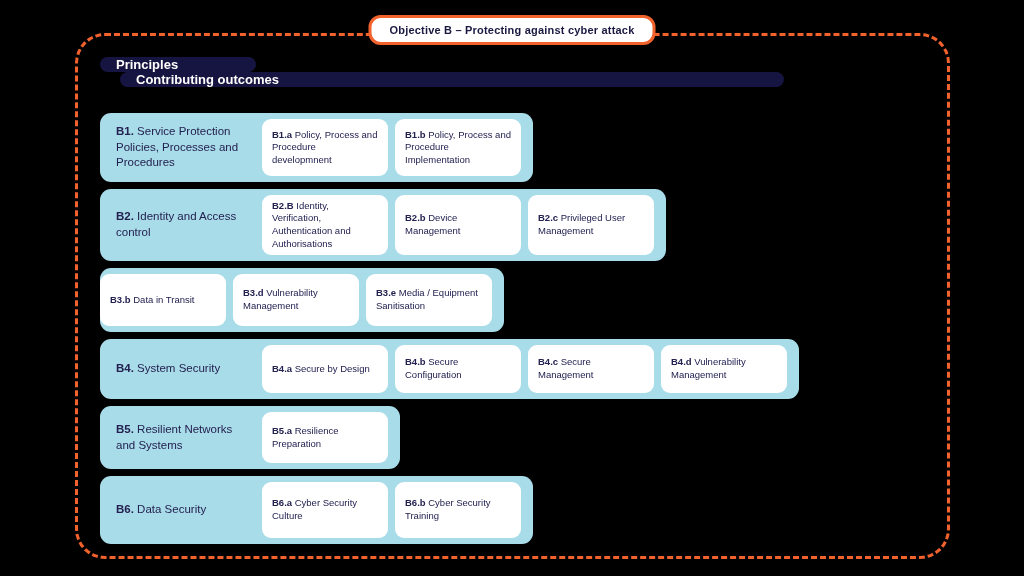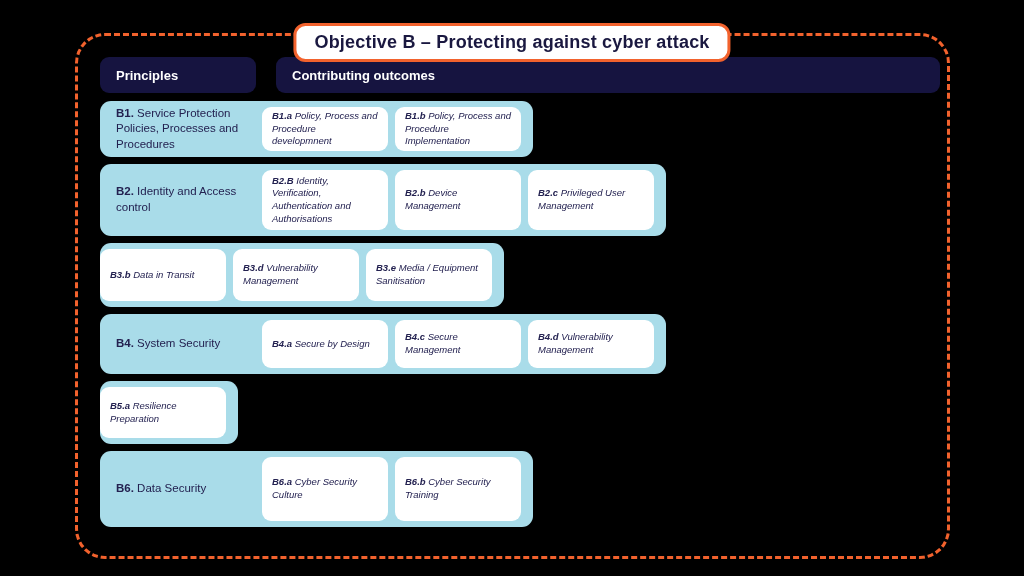--- a/index.html
+++ b/index.html
@@ -9,48 +9,48 @@
     font-family:"Liberation Sans", sans-serif;
     color:#232150;
   }
   .frame{
     position:absolute;left:75px;top:33px;width:869px;height:520px;
     border:3px dashed #F2622D;border-radius:30px;
   }
   .title-box{
     position:absolute;top:15px;left:50%;transform:translateX(-50%);
     background:#ffffff;border:3px solid #F2622D;border-radius:12px;
-    padding:6px 18px;font-weight:bold;font-size:18px;color:#1A1840;
-    white-space:nowrap;z-index:3;letter-spacing:0.2px;margin-top:8px;
+    padding:6px 18px;font-weight:bold;font-size:11px;color:#1A1840;
+    white-space:nowrap;z-index:3;letter-spacing:0.2px;
   }
   .content{position:absolute;left:100px;top:57px;z-index:2;}
-  .header-row{display:flex;height:36px;margin-bottom:8px;}
+  .header-row{display:flex;height:48px;margin-bottom:8px;flex-direction:column;}
   .header-box{
     background:#161440;border-radius:9px;color:#ffffff;font-weight:bold;
     font-size:13px;display:flex;align-items:center;padding-left:16px;
     box-sizing:border-box;
   }
   .header-principles{width:156px;}
   .header-outcomes{width:664px;margin-left:20px;}
   .row{
     display:flex;background:#A9DCE9;border-radius:11px;margin-bottom:7px;
     width:max-content;padding-right:5px;box-sizing:border-box;
   }
-  .row-0{height:56px}.row-1{height:72px}.row-2{height:64px}
-  .row-3{height:60px}.row-4{height:63px}.row-5{height:76px}
+  .row-0{height:69px}.row-1{height:72px}.row-2{height:64px}
+  .row-3{height:60px}.row-4{height:63px}.row-5{height:68px}
   .principle{
     width:162px;box-sizing:border-box;padding-left:16px;padding-right:8px;
     display:flex;align-items:center;font-size:11.5px;line-height:1.35;
     color:#232150;
   }
   .card{
     background:#ffffff;border-radius:9px;width:126px;box-sizing:border-box;
     align-self:stretch;margin:6px 7px 6px 0;
     display:flex;align-items:center;padding:4px 10px;
-    font-size:9.5px;line-height:1.32;color:#232150;font-style:italic;
+    font-size:9.5px;line-height:1.32;color:#232150;
   }
   b{font-weight:bold;}
 </style>
 </head>
 <body>
 
 <div class="frame"></div>
 
 <div class="title-box">Objective B – Protecting against cyber attack</div>
 
@@ -112,31 +112,37 @@
 
   <div class="row row-3">
     <div class="principle">
       <span><b>B4.</b> System Security</span>
     </div>
 
   <div class="card">
     <span><b>B4.a</b> Secure by Design</span>
   </div>
 
+  <div class="card">
+    <span><b>B4.b</b> Secure Configuration</span>
+  </div>
 
   <div class="card">
     <span><b>B4.c</b> Secure Management</span>
   </div>
 
   <div class="card">
     <span><b>B4.d</b> Vulnerability Management</span>
   </div>
 </div>
 
   <div class="row row-4">
+    <div class="principle">
+      <span><b>B5.</b> Resilient Networks and Systems</span>
+    </div>
 
   <div class="card">
     <span><b>B5.a</b> Resilience Preparation</span>
   </div>
 
 
 </div>
 
   <div class="row row-5">
     <div class="principle">

